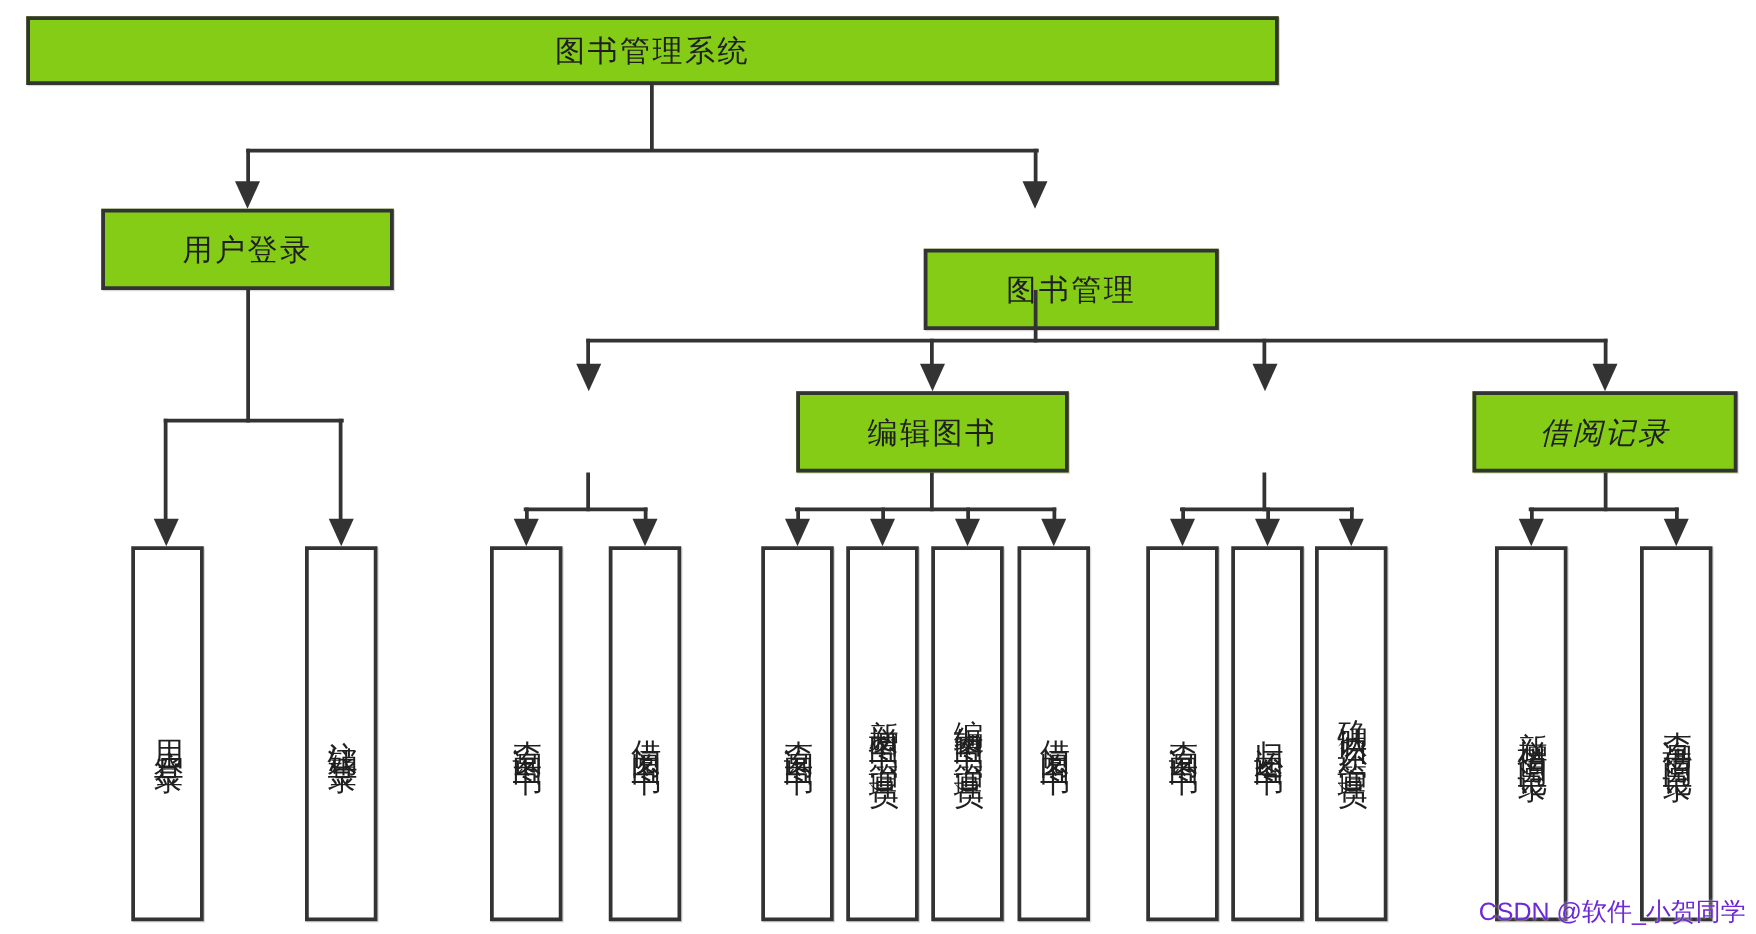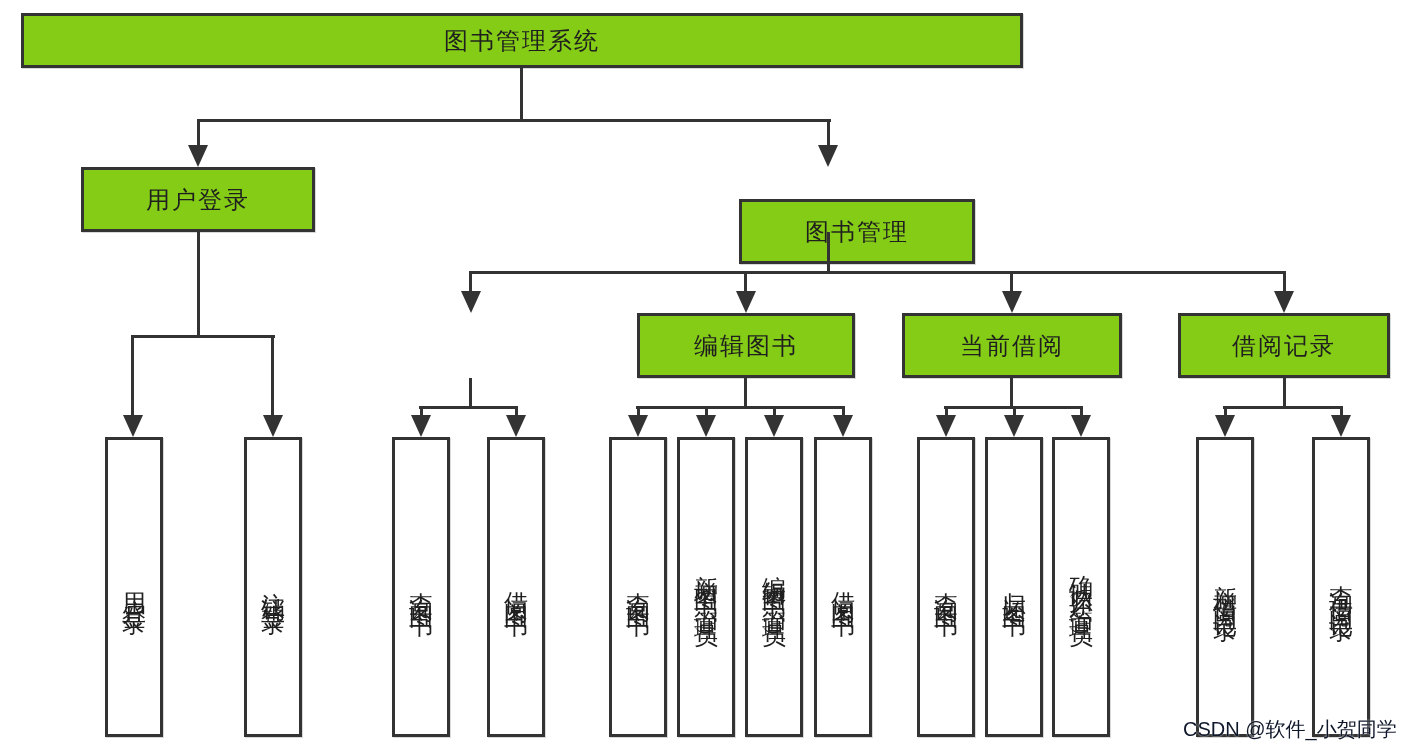--- a/index.html
+++ b/index.html
@@ -61,21 +61,21 @@
     height: 0;
     border-left: 10px solid transparent;
     border-right: 10px solid transparent;
     border-top: 22px solid #333333;
   }
   .watermark {
     position: absolute;
     left: 1183px;
     top: 716px;
     font-size: 20px;
-    color: #0f172a;
+    color: #6d28d9;
     white-space: nowrap;
     text-shadow: 0 0 2px #ffffff;
     z-index: 5;
   }
 </style>
 </head>
 <body>
 
 <div class="canvas">
 
@@ -103,22 +103,21 @@
   <div class="line" style="left:469px; top:271px; width:3px; height:24px;"></div>
   <div class="arrow" style="left:461px; top:291px;"></div>
   <div class="line" style="left:744px; top:271px; width:3px; height:24px;"></div>
   <div class="arrow" style="left:736px; top:291px;"></div>
   <div class="line" style="left:1010px; top:271px; width:3px; height:24px;"></div>
   <div class="arrow" style="left:1002px; top:291px;"></div>
   <div class="line" style="left:1283px; top:271px; width:3px; height:24px;"></div>
   <div class="arrow" style="left:1274px; top:291px;"></div>
 
   <div class="hbox" style="left:637px; top:313px; width:218px; height:65px;">编辑图书</div>
-  <div class="hbox" style="left:902px; top:313px; width:220px; height:65px;">当前借阅</div>
-  <div class="hbox" style="left:1178px; top:313px; width:212px; height:65px;">借阅记录</div>
+  <div class="hbox" style="left:1178px; top:313px; width:212px; height:65px;font-style:italic;">借阅记录</div>
 
   <div class="line" style="left:469px; top:378px; width:3px; height:31px;"></div>
   <div class="line" style="left:744px; top:378px; width:3px; height:31px;"></div>
   <div class="line" style="left:1010px; top:378px; width:3px; height:31px;"></div>
   <div class="line" style="left:1283px; top:378px; width:3px; height:31px;"></div>
 
   <div class="line" style="left:419px; top:406px; width:99px; height:3px;"></div>
   <div class="line" style="left:636px; top:406px; width:209px; height:3px;"></div>
   <div class="line" style="left:944px; top:406px; width:139px; height:3px;"></div>
   <div class="line" style="left:1223px; top:406px; width:120px; height:3px;"></div>

